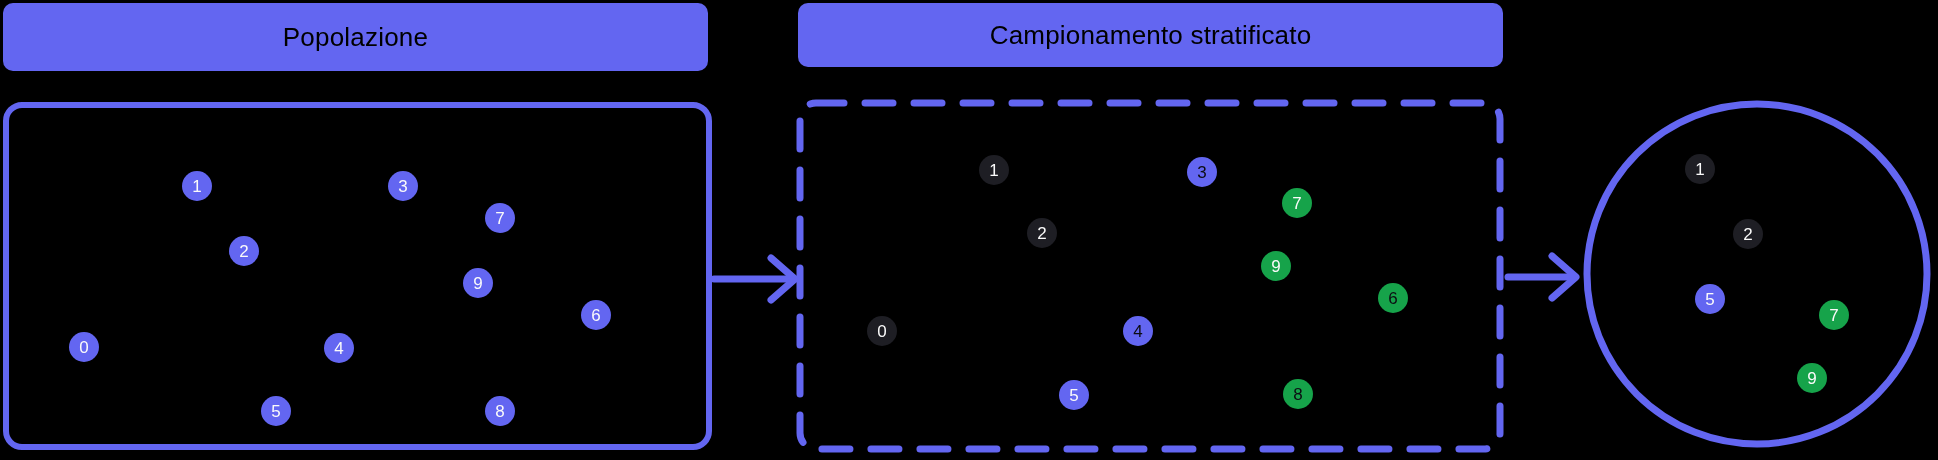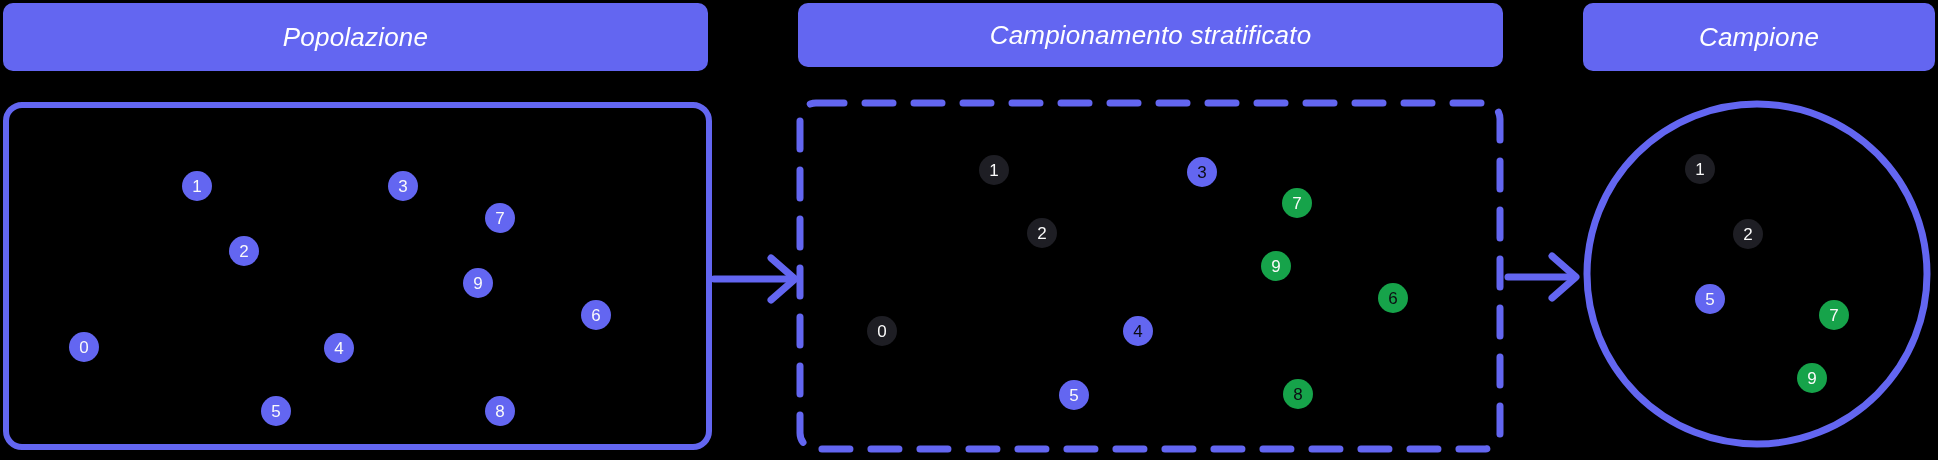--- a/index.html
+++ b/index.html
@@ -21,26 +21,25 @@
     top: 0;
     display: block;
   }
   .banner {
     position: absolute;
     background: var(--accent, #6366f1);
     border-radius: 10px;
     display: flex;
     align-items: center;
     justify-content: center;
-    color: #ffffff;
+    color: #000000;
     font-size: 26px;
     font-weight: 400;
     letter-spacing: 0.2px;
     box-sizing: border-box;
-    font-style: italic;
   }
   .dot-label {
     font-family: "Liberation Sans", sans-serif;
     font-size: 17px;
     font-weight: 500;
   }
 </style>
 </head>
 <body>
 
@@ -104,16 +103,13 @@
       <line x1="1508" y1="277" x2="1571" y2="277" stroke="#6366f1" stroke-width="7" stroke-linecap="round"></line>
       <polyline points="1552,256 1576,277 1552,298" fill="none" stroke="#6366f1" stroke-width="7" stroke-linecap="round" stroke-linejoin="round"></polyline>
     </svg>
 
   <div class="banner" id="banner-0" style="left: 3px; top: 3px; width: 705px; height: 68px;">
     <span>Popolazione</span>
   </div>
   <div class="banner" id="banner-1" style="left: 798px; top: 3px; width: 705px; height: 64px;">
     <span>Campionamento stratificato</span>
   </div>
-  <div class="banner" id="banner-2" style="left: 1583px; top: 3px; width: 352px; height: 68px;">
-    <span>Campione</span>
-  </div>
 </div>
 
 </body></html>

